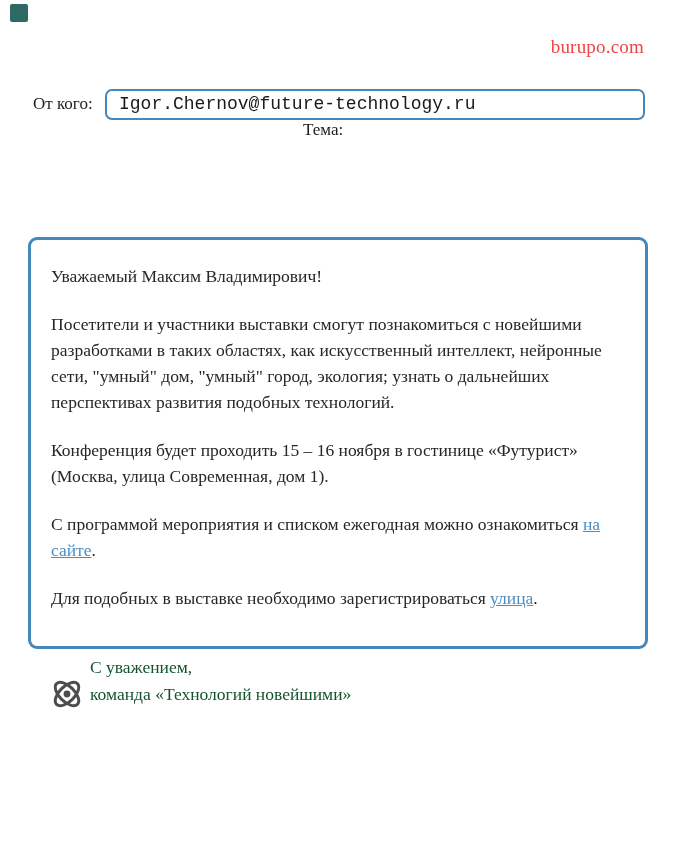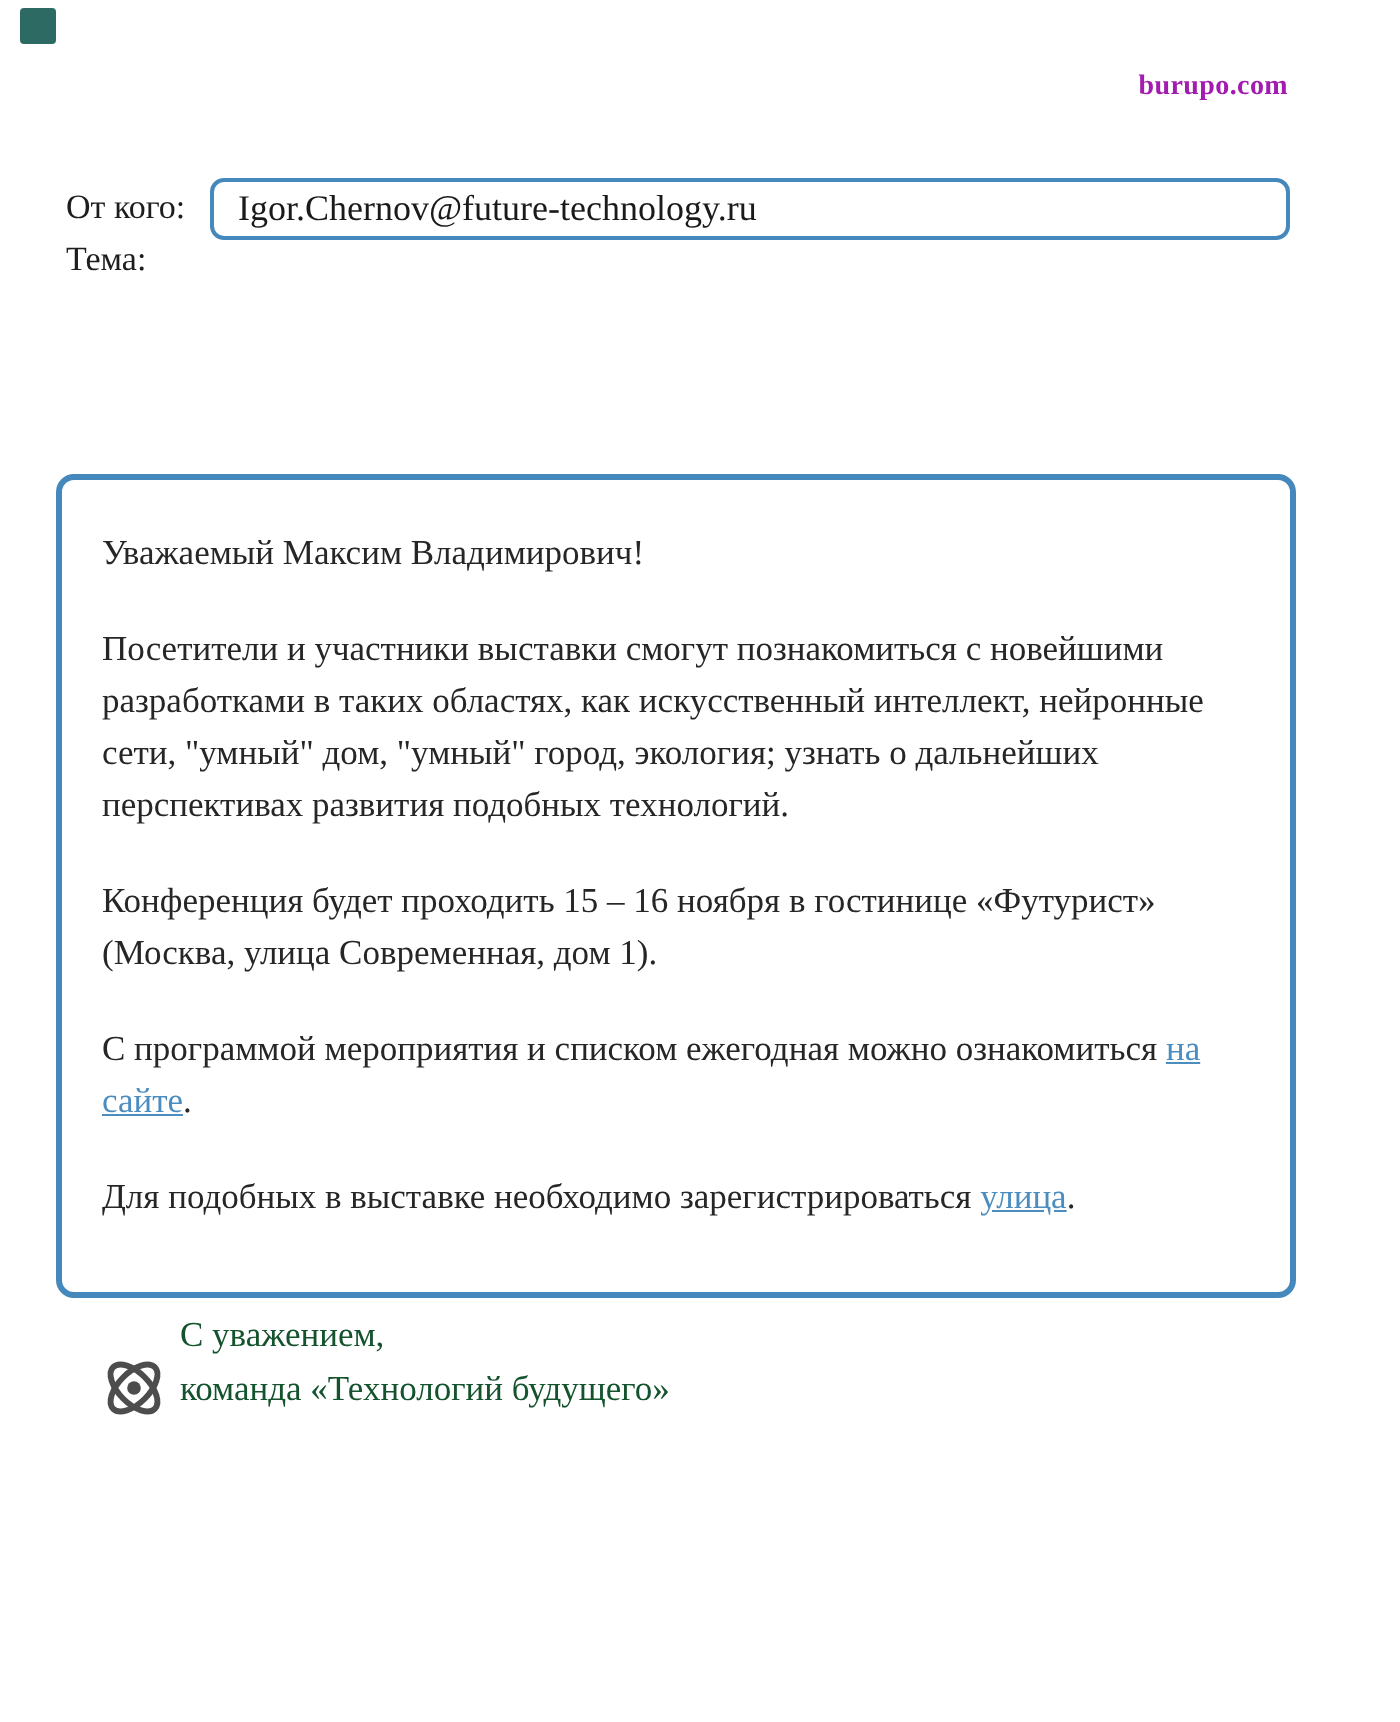--- a/index.html
+++ b/index.html
@@ -17,50 +17,51 @@
   .brand-mark {
     position: absolute;
     left: 10px; top: 4px;
     width: 18px; height: 18px;
     background: #2d6a63;
     border-radius: 2px;
   }
   .brand {
     position: absolute;
     top: 36px; right: 56px;
-    font-size: 14px;
-    font-weight: bold;
-    color: #a21caf;
+    font-size: 19px;
+    font-weight: normal;
+    color: #ef4444;
     letter-spacing: 0.2px;
   }
 
   
   .form-rows {
     position: absolute;
     top: 95px; left: 33px; right: 55px;
   }
   .form-row {
     display: flex;
     align-items: center;
     margin-bottom: 8px;
     height: 18px;
+    justify-content: center;
   }
   .form-label {
     width: 72px;
     flex: 0 0 72px;
     font-size: 17px;
     color: #1d1d1d;
   }
   .form-input {
     flex: 1;
     height: 31px;
     border: 2.5px solid #4588bb;
     border-radius: 7px;
     padding: 0 12px;
-    font-family: Liberation Serif, serif;
+    font-family: Liberation Mono, monospace;
     font-size: 18px;
     color: #1a1a1a;
     background: #ffffff;
     outline: none;
   }
 
   
   .email-box {
     position: absolute;
     top: 237px; left: 28px;
@@ -122,15 +123,15 @@
 
   <div class="signature">
     <svg class="atom-icon" viewBox="0 0 40 40" xmlns="http://www.w3.org/2000/svg">
       <g fill="none" stroke="#4d4d4d" stroke-width="3.1">
         <ellipse cx="20" cy="20" rx="15.5" ry="8" transform="rotate(45 20 20)"></ellipse>
         <ellipse cx="20" cy="20" rx="15.5" ry="8" transform="rotate(-45 20 20)"></ellipse>
       </g>
       <circle cx="20" cy="20" r="3.6" fill="#4d4d4d"></circle>
     </svg>
     <div>С уважением,</div>
-    <div>команда «Технологий будущего»</div>
+    <div>команда «Технологий новейшими»</div>
   </div>
 </div>
 
 </body></html>

